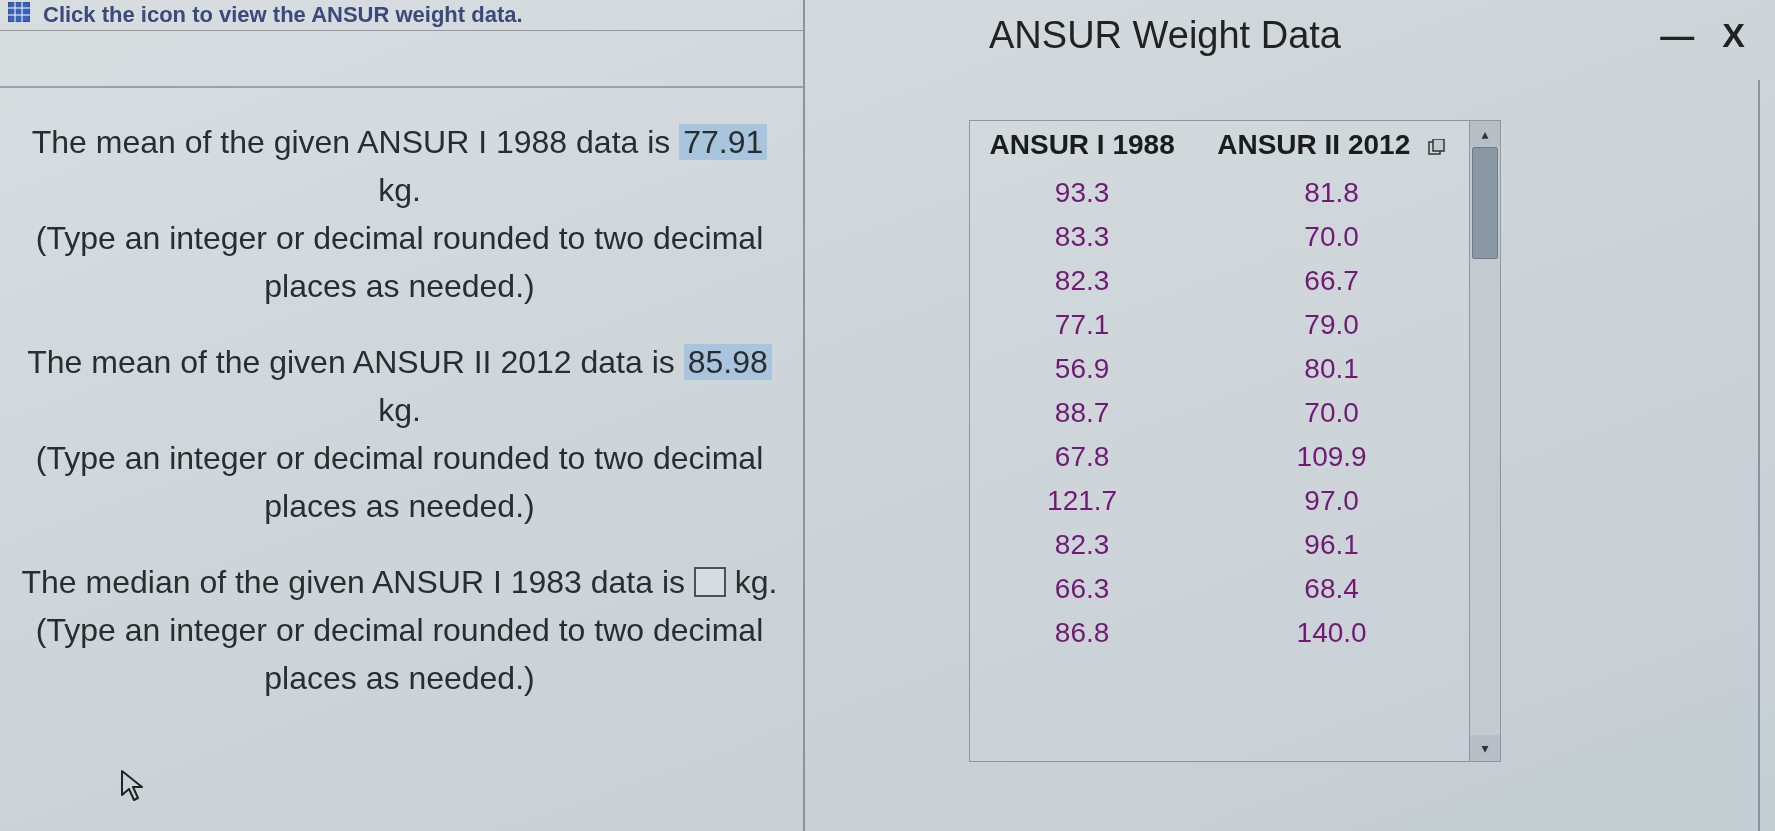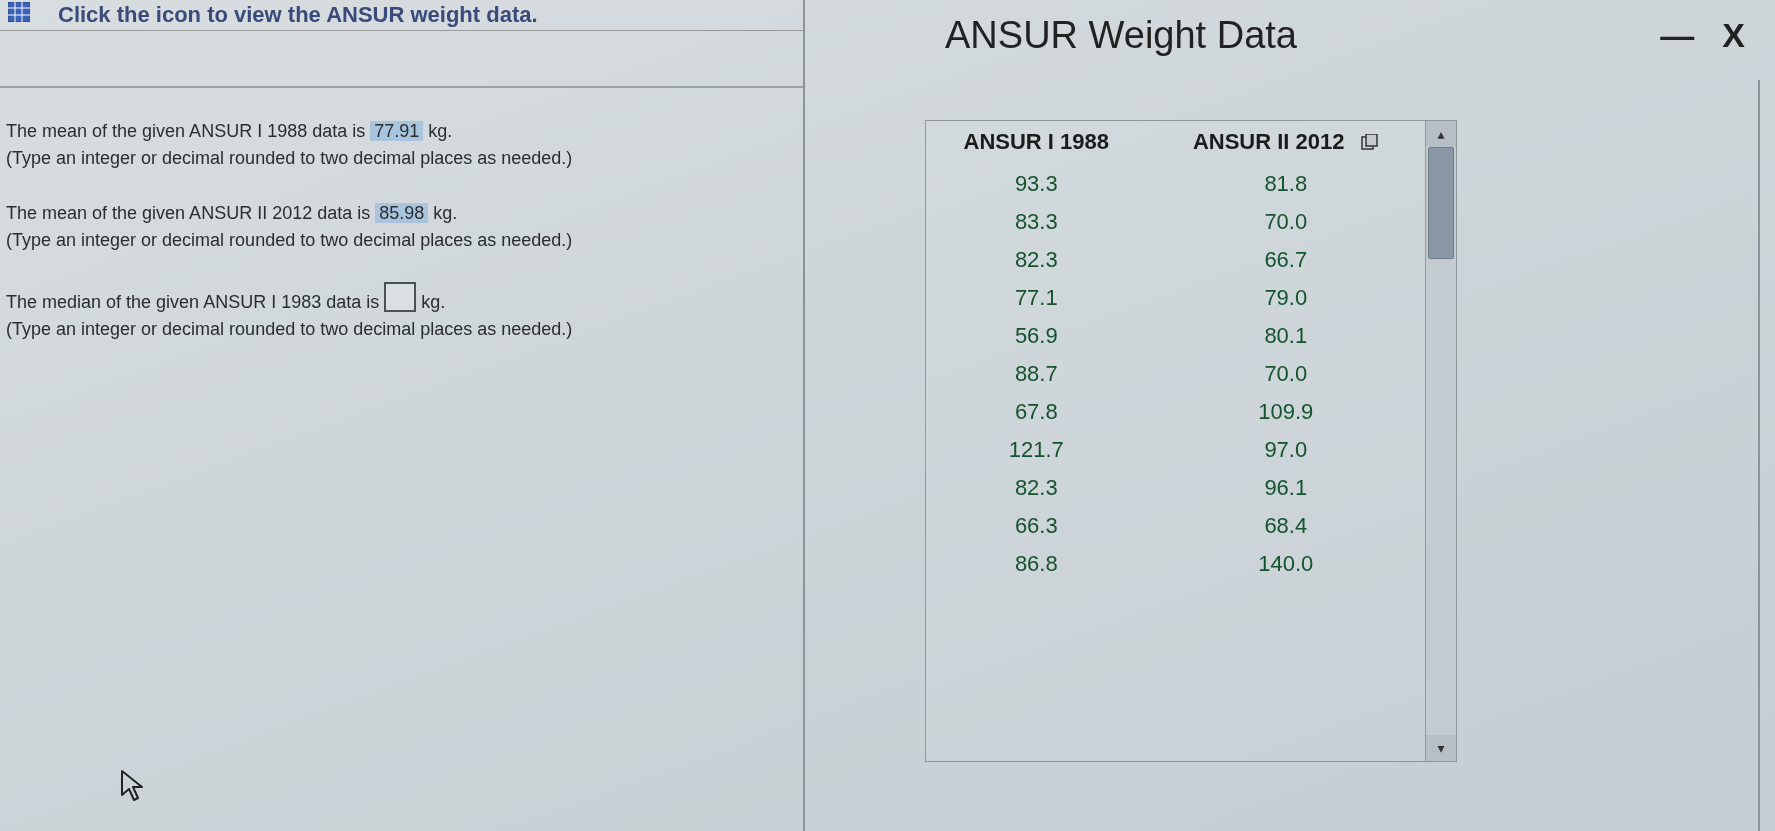--- a/index.html
+++ b/index.html
@@ -22,36 +22,37 @@
     border-right: 2px solid #8b949a;
     padding: 0;
     box-sizing: border-box;
     position: relative;
   }
   .top-strip {
     height: 30px;
     border-bottom: 1px solid #999;
     display:flex;
     align-items:center;
-    gap:28px;
+    gap:13px;
     padding-left:8px;
     color:#3a4a7a;
     font-size:22px;
     font-weight:bold;
     overflow:hidden;
   }
   .left-hr {
     border: none;
     border-top: 2px solid #9aa2a7;
     margin: 55px 0 30px 0;
   }
   .q-block {
     padding: 0 10px 0 6px;
-    font-size: 18px;
+    font-size: 32px;
     line-height: 1.5;
+    text-align: center;
   }
   .q-group { margin-bottom: 28px; }
   .hl {
     background: #a9c5de;
     padding: 0 4px;
   }
   .empty-box {
     display:inline-block;
     width:28px;
     height:26px;
@@ -64,20 +65,21 @@
     left:120px;
     bottom:20px;
     font-size:34px;
     color:#2e2e2e;
   }
 
   .right-pane {
     flex:1;
     position:relative;
     padding-top: 0;
+    margin-left: 44px;
   }
   .dialog-title-bar {
     display:flex;
     align-items:center;
     height:70px;
     padding: 0 30px 0 140px;
   }
   .dialog-title {
     font-size:38px;
     color:#222;
@@ -102,33 +104,33 @@
     background: rgba(255,255,255,0.05);
     display:flex;
   }
   .data-table-wrap {
     flex:1;
     overflow:hidden;
   }
   .data-table {
     width:100%;
     border-collapse:collapse;
-    font-size:22px;
+    font-size:28px;
   }
   .data-table th {
     font-weight:bold;
     padding:8px 4px 10px 4px;
     text-align:center;
     color:#1c1c1c;
     position:relative;
   }
   .data-table td {
     text-align:center;
     padding:6px 4px;
-    color:#14532d;
+    color:#701a75;
   }
   .scroll-col {
     width:30px;
     background:#b7bfc6;
     border-left:1px solid #8f979c;
     display:flex;
     flex-direction:column;
     align-items:center;
   }
   .scroll-arrow {

